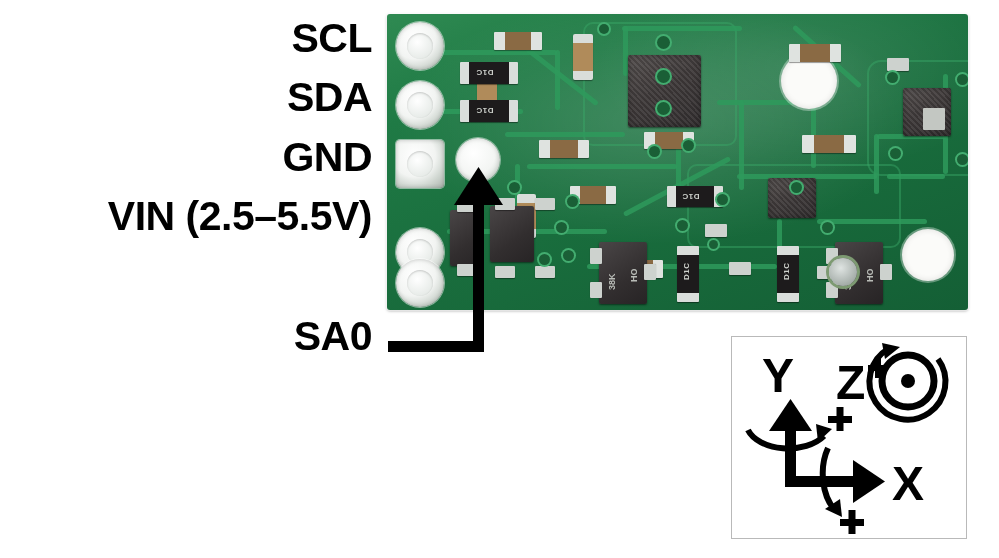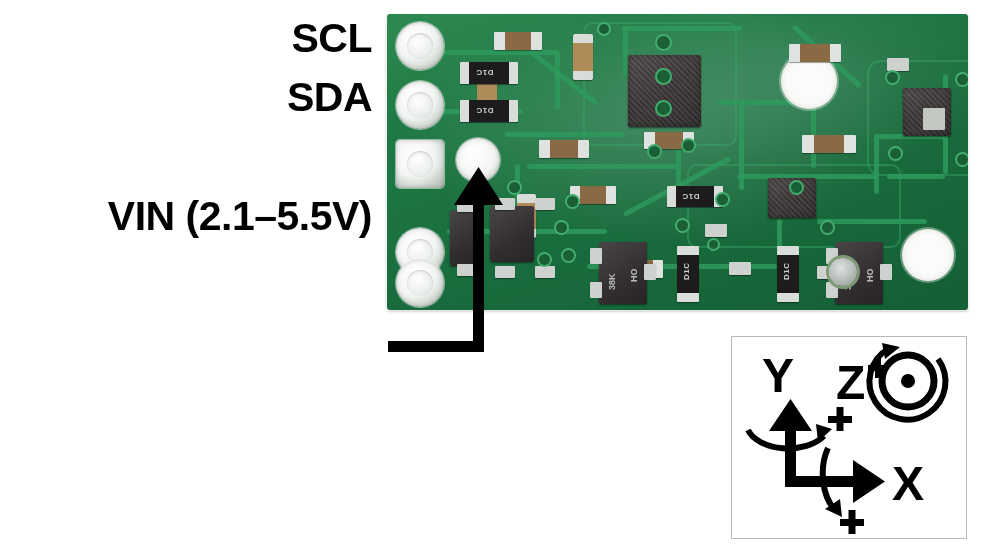--- a/index.html
+++ b/index.html
@@ -101,21 +101,23 @@
   .axis-letter{font-family:"Liberation Sans",sans-serif;font-weight:bold;fill:#000;}
 </style>
 </head>
 <body>
 
 <div id="stage">
 
   <div class="labels">
     <div class="pin-label" style="top:18px;">SCL</div>
     <div class="pin-label" style="top:77px;">SDA</div>
-    <div class="pin-label" style="top:196px;">VIN (2.1–5.5V)</div>
+    <div class="pin-label" style="top:137px;">GND</div>
+    <div class="pin-label" style="top:196px;">VIN (2.5–5.5V)</div>
+    <div class="pin-label" style="top:316px;">SA0</div>
   </div>
 
   <div class="pcb">
     <div class="pcb-soft"></div>
 
     <div class="pourline" style="left:196px;top:8px;width:150px;height:120px;border-radius:10px;"></div>
     <div class="pourline" style="left:480px;top:46px;width:118px;height:112px;border-radius:14px;"></div>
     <div class="pourline" style="left:300px;top:150px;width:210px;height:80px;border-radius:10px;"></div>
 
     <div class="trace" style="left:50px;top:36px;width:120px;height:5px;"></div>

